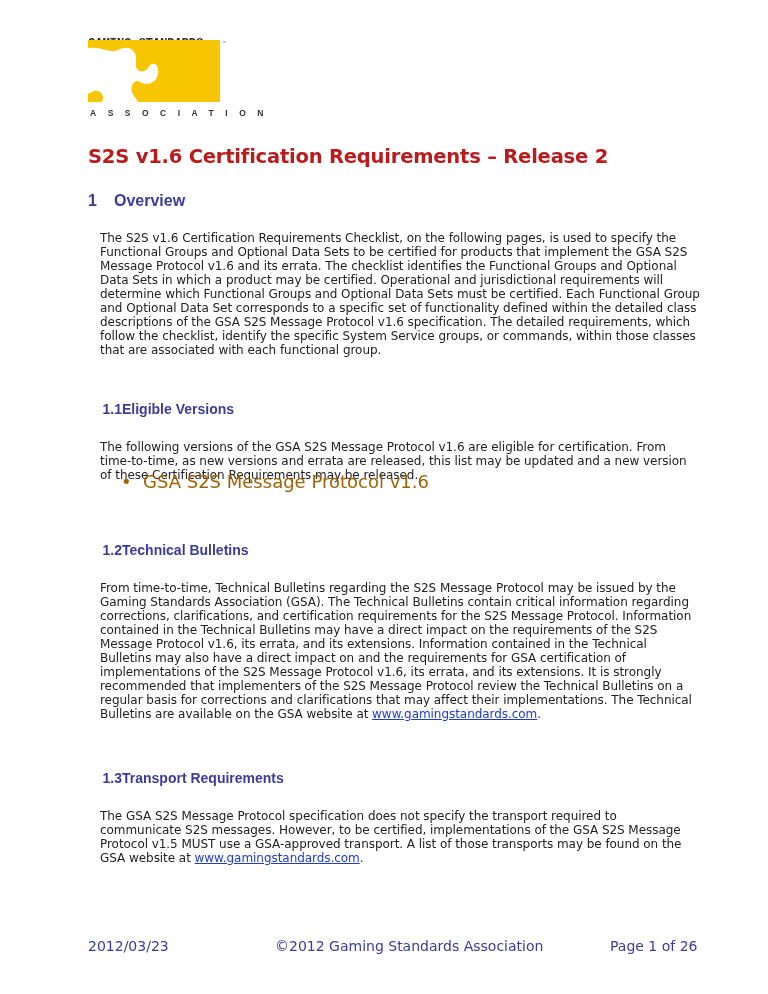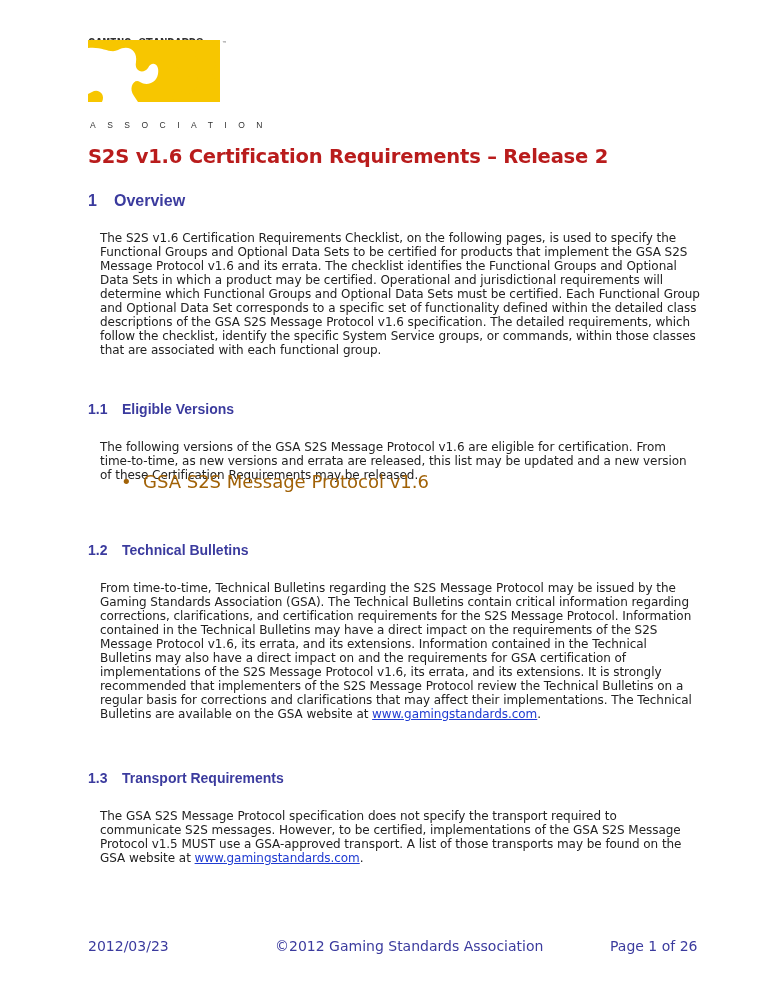--- a/index.html
+++ b/index.html
@@ -3,29 +3,29 @@
 <meta charset="utf-8">
 <style>
   html, body { margin: 0; padding: 0; background: #ffffff; }
   body {
     width: 768px; height: 994px; position: relative; overflow: hidden;
     font-family: "DejaVu Sans", sans-serif; color: #1a1a1a;
   }
   .logo { position: absolute; left: 88px; top: 20px; width: 190px; height: 100px; }
   .logo-top { font-family: Liberation Mono, monospace; font-weight: bold; font-size: 12.5px; letter-spacing: -0.3px; color: #333; position: absolute; left: 0; top: 17px; }
   .logo-art { position: absolute; left: 0; top: 20px; width: 132px; height: 62px; }
-  .logo-bottom { font-family: "Liberation Sans", sans-serif; font-size: 8.5px; letter-spacing: 11.5px; color: #333; position: absolute; left: 2px; top: 100px; }
+  .logo-bottom { font-family: "Liberation Sans", sans-serif; font-size: 8.5px; letter-spacing: 11.5px; color: #333; position: absolute; left: 2px; top: 88px; font-weight: bold; }
   .tm { position: absolute; left: 134px; top: 20px; font-size: 5px; color: #555; }
 
   h1 { position: absolute; left: 88px; top: 145px; margin: 0; font-family: "DejaVu Sans", sans-serif; font-weight: bold; font-size: 19.5px; color: #b91c1c; letter-spacing: -0.2px; }
   h2, h3 { margin: 0; color: #3b3b9e; font-family: "Liberation Sans", sans-serif; font-weight: bold; position: absolute; left: 88px; }
   h2 { font-size: 16px; }
   h3 { font-size: 14px; }
   .num2 { display: inline-block; width: 26px; }
-  .num3 { display: inline-block; width: 34px; }
+  .num3 { display: inline-block; width: 34px; text-align: right; }
 
   .para { position: absolute; left: 88px; width: 600px; margin: 12px; font-size: 12px; line-height: 14px; color: #222; letter-spacing: -0.05px; }
   a.link { color: #1f3bd1; }
 
   .bullet { position: absolute; left: 121px; top: 471px; font-size: 18px; color: #a16207; }
   .bullet-dot { display: inline-block; width: 22px; }
 
   .footer { position: absolute; top: 938px; font-family: "DejaVu Sans", sans-serif; font-size: 14px; color: #3b3b9e; }
 </style>
 </head>

